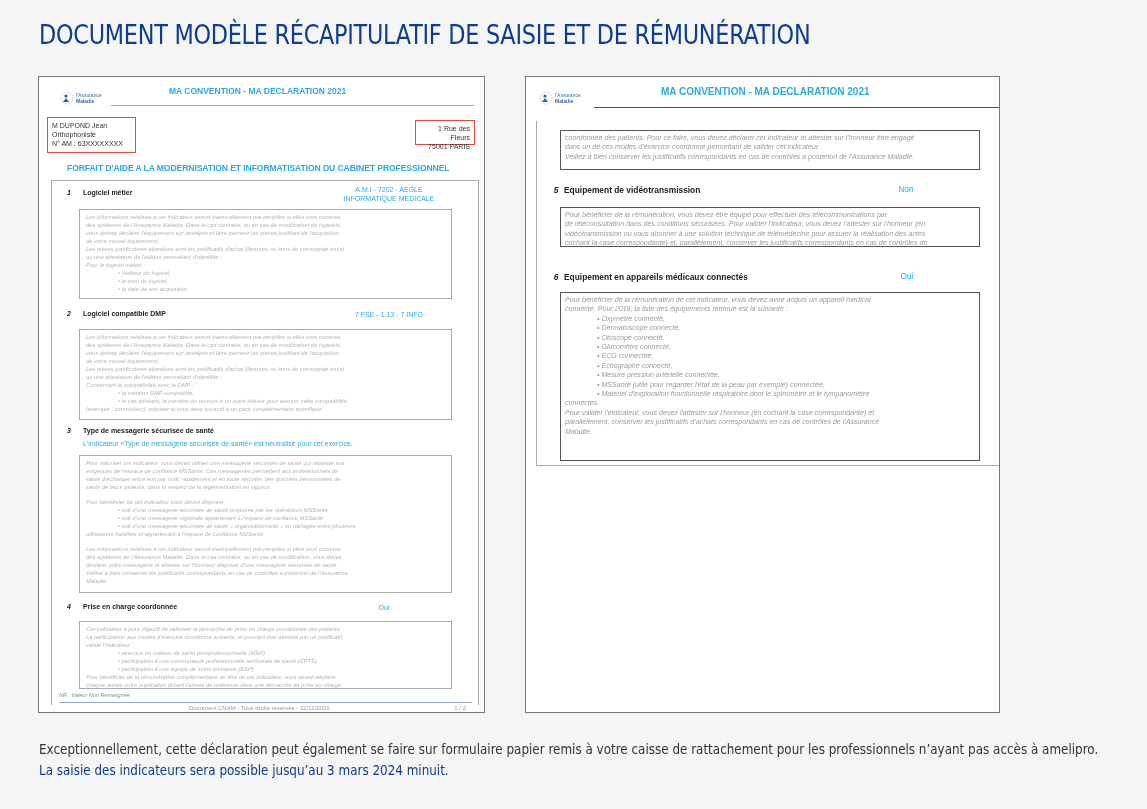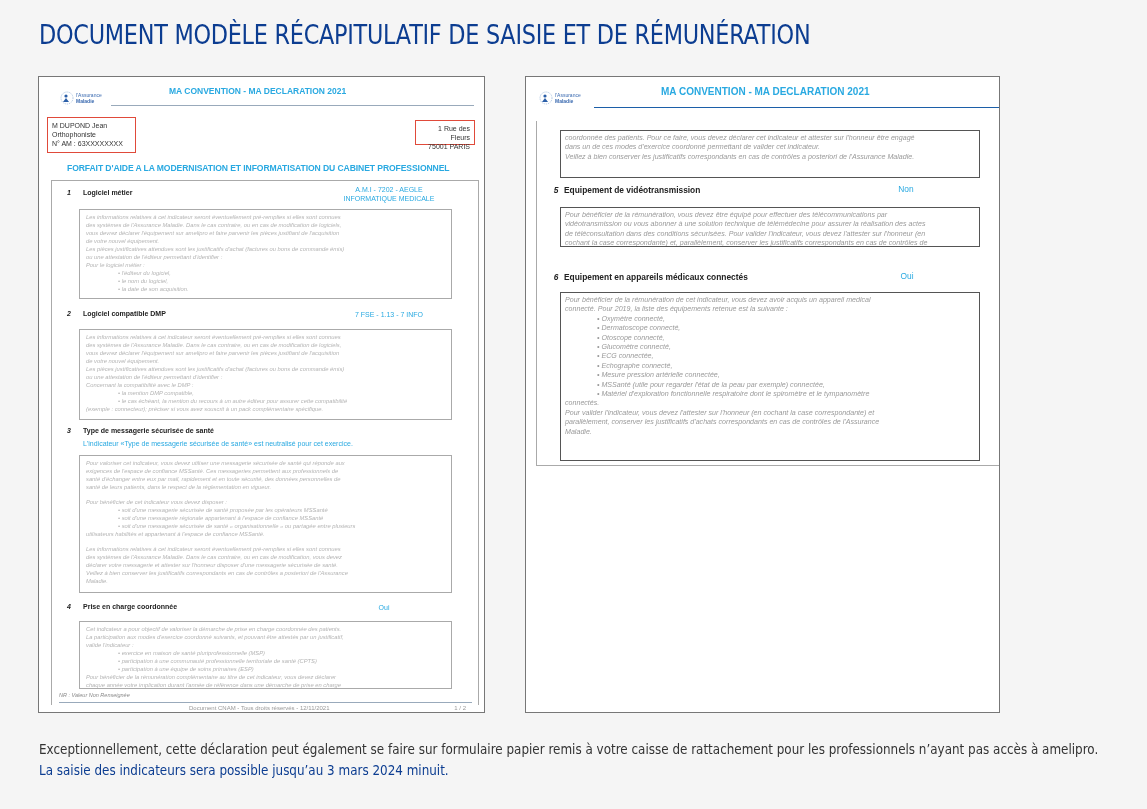--- a/index.html
+++ b/index.html
@@ -211,34 +211,34 @@
     <div class="logo-text">
       <div>l'Assurance</div>
       <div style="font-weight:bold">Maladie</div>
     </div>
   </div>
   <div class="hdr-title">MA CONVENTION - MA DECLARATION 2021</div>
   <div class="hdr-rule"></div>
 
   <div class="outer-frame"></div>
 
-  <div class="desc-box" style="left:34px; top:53px; width:420px; height:48px;">
+  <div class="desc-box" style="left:34px; top:53px; width:420px; height:40px;">
     <div>coordonnée des patients. Pour ce faire, vous devez déclarer cet indicateur et attester sur l'honneur être engagé</div>
     <div>dans un de ces modes d'exercice coordonné permettant de valider cet indicateur.</div>
     <div>Veillez à bien conserver les justificatifs correspondants en cas de contrôles a posteriori de l'Assurance Maladie.</div>
   </div>
 
   <div class="ind" style="left:22px; top:108px;">
     <span class="num">5</span><span>Equipement de vidéotransmission</span>
   </div>
   <div class="ind-value" style="left:365px; top:108px; width:30px;">Non</div>
   <div class="desc-box" style="left:34px; top:130px; width:420px; height:40px;">
     <div>Pour bénéficier de la rémunération, vous devez être équipé pour effectuer des télécommunications par</div>
+    <div>de téléconsultation dans des conditions sécurisées. Pour valider l'indicateur, vous devez l'attester sur l'honneur (en</div>
     <div>vidéotransmission ou vous abonner à une solution technique de télémédecine pour assurer la réalisation des actes</div>
-    <div>de téléconsultation dans des conditions sécurisées. Pour valider l'indicateur, vous devez l'attester sur l'honneur (en</div>
     <div>cochant la case correspondante) et, parallèlement, conserver les justificatifs correspondants en cas de contrôles de</div>
     <div>l'Assurance Maladie (facture, contrat ...).</div>
   </div>
 
   <div class="ind" style="left:22px; top:195px;">
     <span class="num">6</span><span>Equipement en appareils médicaux connectés</span>
   </div>
   <div class="ind-value" style="left:366px; top:195px; width:30px;">Oui</div>
   <div class="desc-box" style="left:34px; top:215px; width:420px; height:169px;">
     <div>Pour bénéficier de la rémunération de cet indicateur, vous devez avoir acquis un appareil medical</div>

